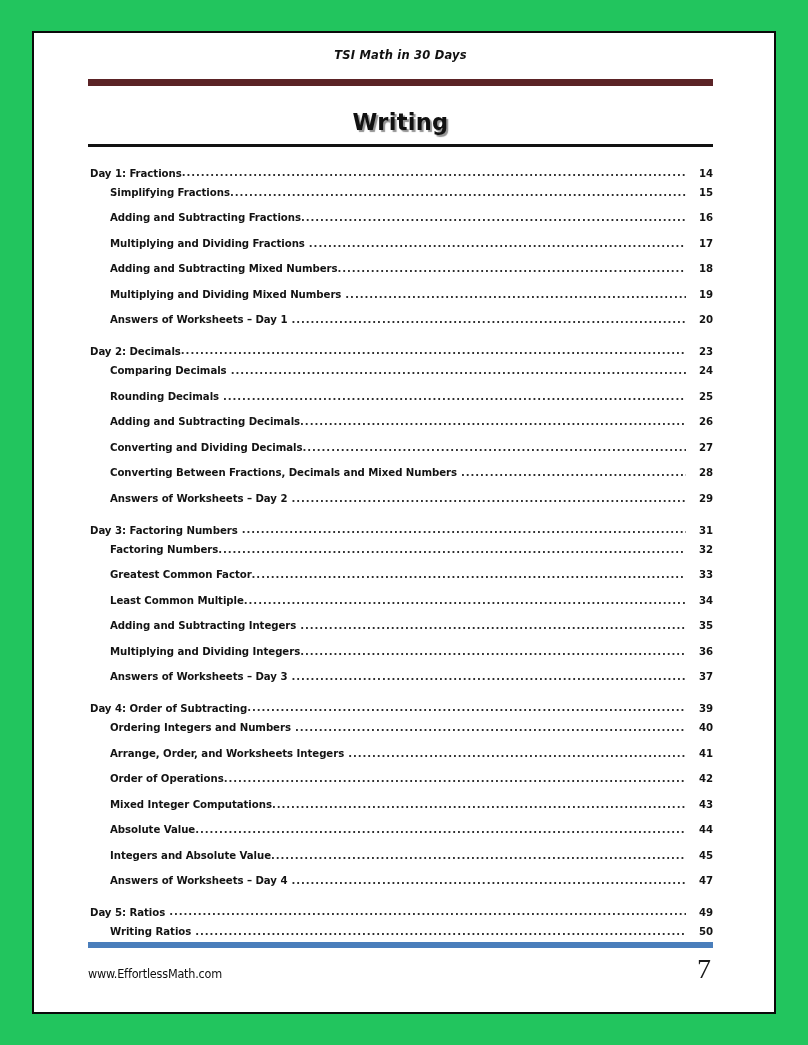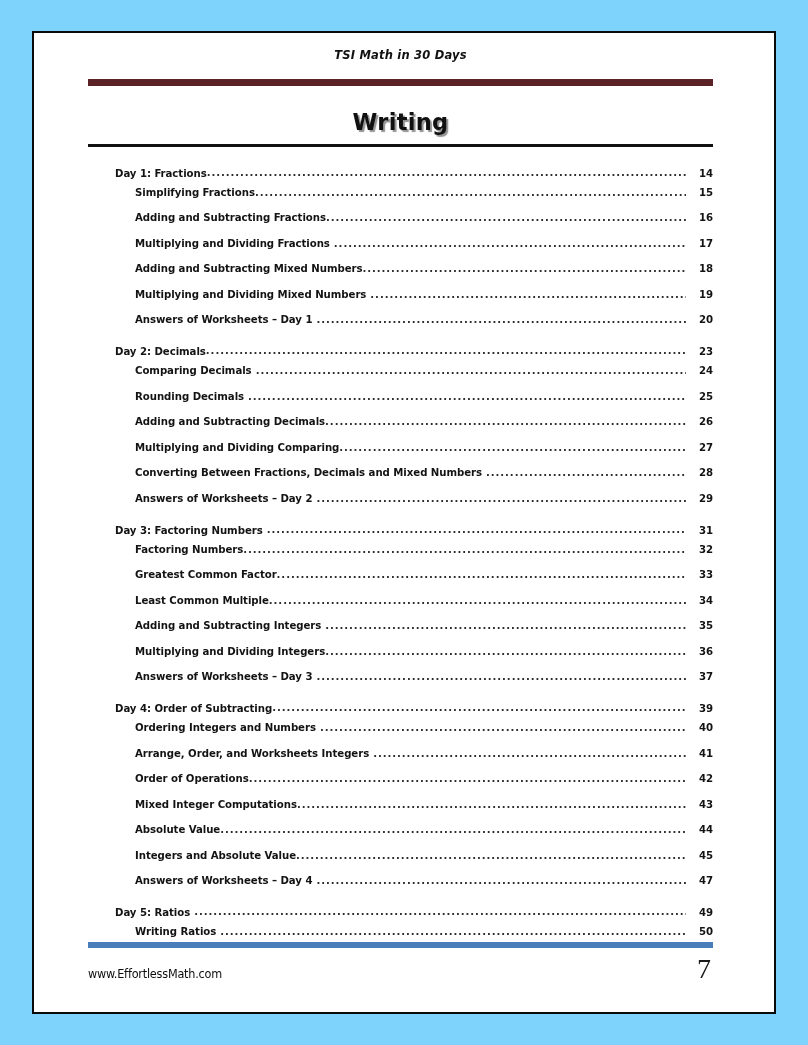--- a/index.html
+++ b/index.html
@@ -9,21 +9,21 @@
   }
   body {
     width: 808px; height: 1045px;
     font-family: "Liberation Sans", sans-serif;
     overflow: hidden;
   }
   .page-sheet {
     position: absolute;
     left: 0; top: 0;
     width: 808px; height: 1045px;
-    background: #7dd3fc;
+    background: #22c55e;
   }
   
   .page-border {
     position: absolute;
     left: 32px; top: 31px;
     width: 744px; height: 983px;
     border: 2px solid #0a0a0a;
     background: #ffffff;
   }
   .page-inner {
@@ -80,21 +80,20 @@
   }
   .toc-row {
     display: flex;
     align-items: flex-end;
     height: 25.5px;
     font-family: "DejaVu Sans Condensed", "Liberation Sans Narrow", "DejaVu Sans", sans-serif;
     font-size: 11.3px;
     font-weight: bold;
     color: #131313;
     white-space: nowrap;
-    margin-left: 25px;
   }
   .toc-row.level-1 { padding-left: 2px; }
   .toc-row.level-2 { padding-left: 22px; align-items: center; }
 
   .toc-label {
     flex: 0 0 auto;
     letter-spacing: -0.05px;
   }
   
   .toc-row.gap-before .toc-label { padding-right: 4px; }
@@ -224,21 +223,21 @@
           <span class="toc-label">Rounding Decimals</span>
           <span class="toc-leader"></span>
           <span class="toc-page">25</span>
         </div>
         <div class="toc-row level-2">
           <span class="toc-label">Adding and Subtracting Decimals</span>
           <span class="toc-leader"></span>
           <span class="toc-page">26</span>
         </div>
         <div class="toc-row level-2">
-          <span class="toc-label">Multiplying and Dividing Comparing</span>
+          <span class="toc-label">Converting and Dividing Decimals</span>
           <span class="toc-leader"></span>
           <span class="toc-page">27</span>
         </div>
         <div class="toc-row level-2 gap-before">
           <span class="toc-label">Converting Between Fractions, Decimals and Mixed Numbers</span>
           <span class="toc-leader"></span>
           <span class="toc-page">28</span>
         </div>
         <div class="toc-row level-2 gap-before">
           <span class="toc-label">Answers of Worksheets – Day 2</span>

